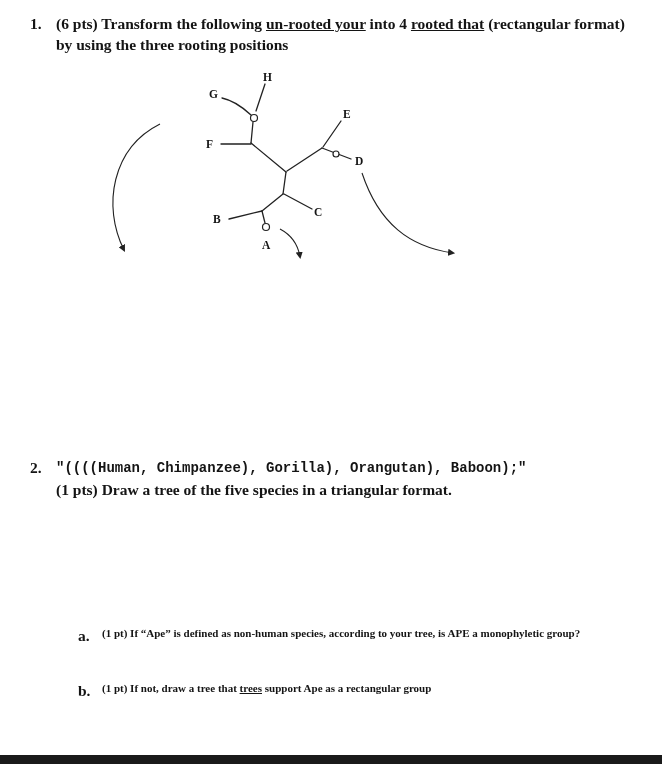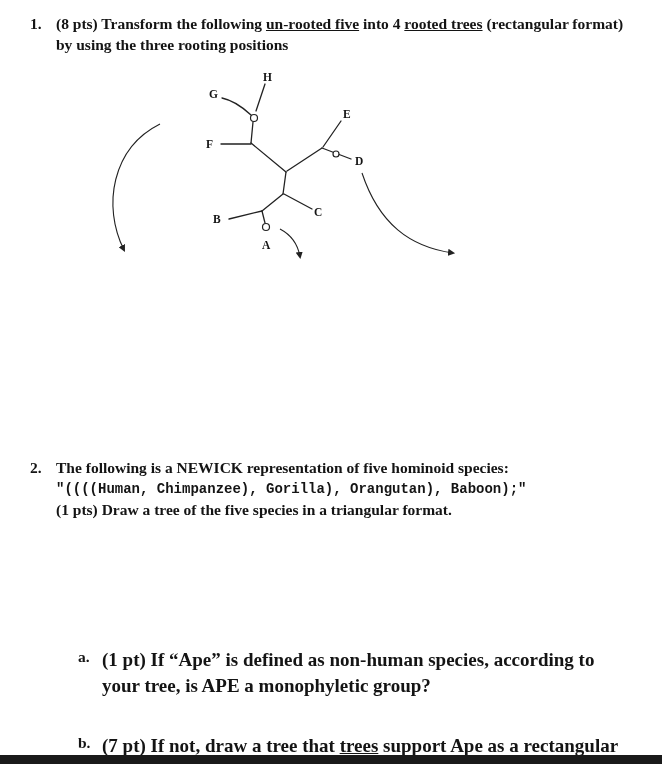--- a/index.html
+++ b/index.html
@@ -39,42 +39,42 @@
   .sub-row { display: flex; margin-left: 48px; }
   .sub-num {
     flex: 0 0 24px;
     font-weight: bold;
     font-size: 15.5px;
     line-height: 1.35;
   }
   .sub-body {
     flex: 1;
     font-weight: bold;
-    font-size: 19px;
+    font-size: 11px;
     line-height: 1.35;
     max-width: 534px;
   }
   .sub-a { margin-top: 126px; }
   .sub-b { margin-top: 34px; }
   .bottom-bar {
     position: absolute;
     left: 0; bottom: 0;
     width: 100%; height: 9px;
     background: #1a1a1a;
   }
 </style>
 </head>
 <body>
 
 <div class="page">
   <div class="content">
 
     <div class="q-row">
       <div class="q-num">1.</div>
-      <div class="q-body"><span>(8 pts) Transform the following </span><span class="u">un-rooted five</span><span> into 4 </span><span class="u">rooted trees</span><span> (rectangular format) by using the three rooting positions</span></div>
+      <div class="q-body"><span>(6 pts) Transform the following </span><span class="u">un-rooted your</span><span> into 4 </span><span class="u">rooted that</span><span> (rectangular format) by using the three rooting positions</span></div>
     </div>
 
     <svg class="figure" width="400" height="218" viewBox="0 0 400 218" xmlns="http://www.w3.org/2000/svg">
       <defs>
         <marker id="arrow" viewBox="0 0 10 10" refX="7" refY="5" markerWidth="6.5" markerHeight="6.5" orient="auto-start-reverse">
           <path d="M0,0 L10,5 L0,10 z" fill="#222"></path>
         </marker>
       </defs>
 
       <g stroke="#222" stroke-width="1.3" fill="none" stroke-linecap="round">
@@ -113,32 +113,31 @@
         <text x="265" y="99">D</text>
         <text x="224" y="150">C</text>
         <text x="123" y="157">B</text>
         <text x="172" y="183">A</text>
       </g>
     </svg>
 
     <div class="q-row q2">
       <div class="q-num">2.</div>
       <div class="q-body">
-        <div>The following is a NEWICK representation of five hominoid species:</div>
         <div class="mono">"((((Human, Chimpanzee), Gorilla), Orangutan), Baboon);"</div>
         <div>(1 pts) Draw a tree of the five species in a triangular format.</div>
       </div>
     </div>
 
     <div class="sub-row sub-a">
       <div class="sub-num">a.</div>
       <div class="sub-body">(1 pt) If “Ape” is defined as non-human species, according to your tree, is APE a monophyletic group?</div>
     </div>
 
     <div class="sub-row sub-b">
       <div class="sub-num">b.</div>
-      <div class="sub-body"><span>(7 pt) If not, draw a tree that </span><span class="u">trees</span><span> support Ape as a rectangular group</span></div>
+      <div class="sub-body"><span>(1 pt) If not, draw a tree that </span><span class="u">trees</span><span> support Ape as a rectangular group</span></div>
     </div>
 
   </div>
 
   <div class="bottom-bar"></div>
 </div>
 
 </body></html>

